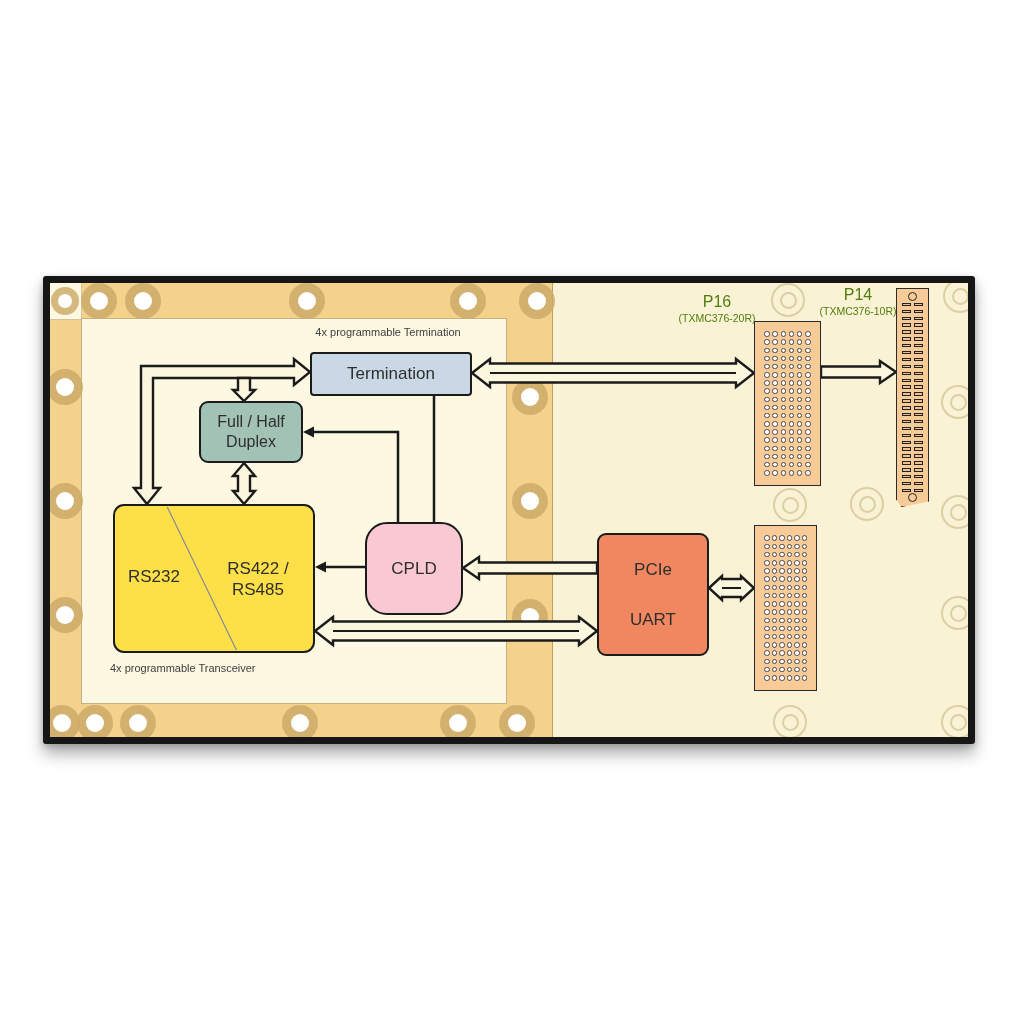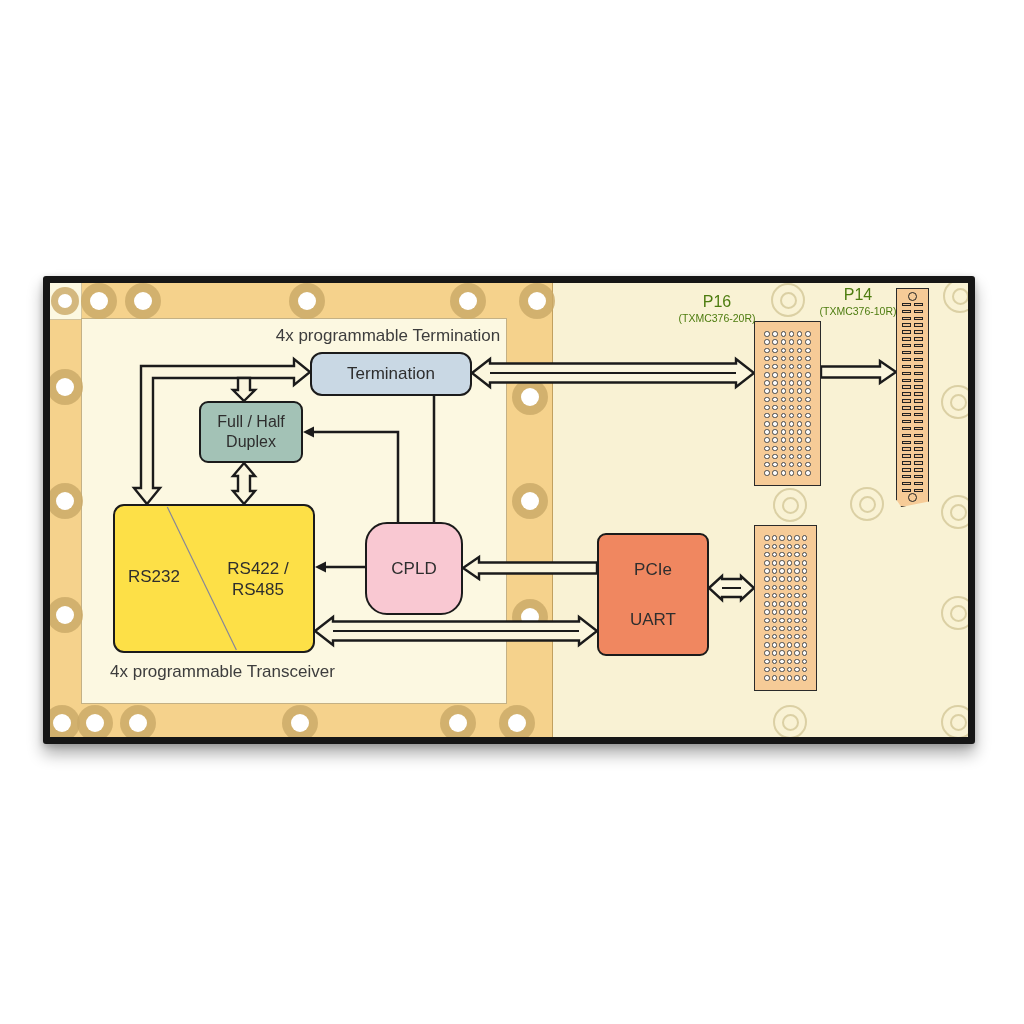--- a/index.html
+++ b/index.html
@@ -33,31 +33,31 @@
   svg.arrows{position:absolute;inset:0;width:918px;height:454px;pointer-events:none;}
   .hollow{stroke:#1b1b1b;stroke-width:2.4;stroke-linejoin:miter;}
   .midline{stroke:#1b1b1b;stroke-width:2;fill:none;}
   .wire{stroke:#1b1b1b;stroke-width:2.5;fill:none;}
   .head{fill:#1b1b1b;stroke:none;}
 
   
   .block{position:absolute;box-sizing:border-box;border:2.4px solid #1b1b1b;
     display:flex;flex-direction:column;align-items:center;justify-content:center;
     color:#2e2e2e;text-align:center;}
-  .blk-termination{left:260px;top:69px;width:162px;height:44px;border-radius:12px;font-size:17px;}
+  .blk-termination{left:260px;top:69px;width:162px;height:44px;border-radius:4px;font-size:17px;}
   .blk-duplex{left:149px;top:118px;width:104px;height:62px;border-radius:9px;font-size:16px;line-height:20px;}
   .blk-transceiver{left:63px;top:221px;width:202px;height:149px;border-radius:11px;}
   .blk-cpld{left:315px;top:239px;width:98px;height:93px;border-radius:9px;font-size:17px;}
   .blk-pcie{left:547px;top:250px;width:112px;height:123px;border-radius:9px;font-size:17px;line-height:22px;}
   .blk-transceiver .rs232{position:absolute;left:13px;top:61px;font-size:17px;}
   .blk-transceiver .rs422{position:absolute;left:97px;top:52px;width:92px;font-size:17px;line-height:21px;}
   .blk-transceiver svg.diag{position:absolute;inset:0;width:100%;height:100%;}
 
   
-  .caption{position:absolute;color:#3d3d3d;font-size:17px;white-space:nowrap;}
+  .caption{position:absolute;color:#3d3d3d;font-size:11px;white-space:nowrap;}
   .cap-term{left:188px;top:43px;width:300px;text-align:center;}
   .cap-xcvr{left:60px;top:379px;}
 
   
   .conn{position:absolute;box-sizing:border-box;border:1.6px solid #2a2a2a;}
   .conn-p16{left:704px;top:38px;width:67px;height:165px;}
   .conn-aux{left:704px;top:242px;width:63px;height:166px;}
   .conn-p14{left:846px;top:5px;width:33px;height:219px;
     clip-path:polygon(0 0,100% 0,100% 97.5%,16% 100%,0 96.5%);}
   .pin-grid{position:absolute;inset:2px;display:grid;padding:6px 6px;}

